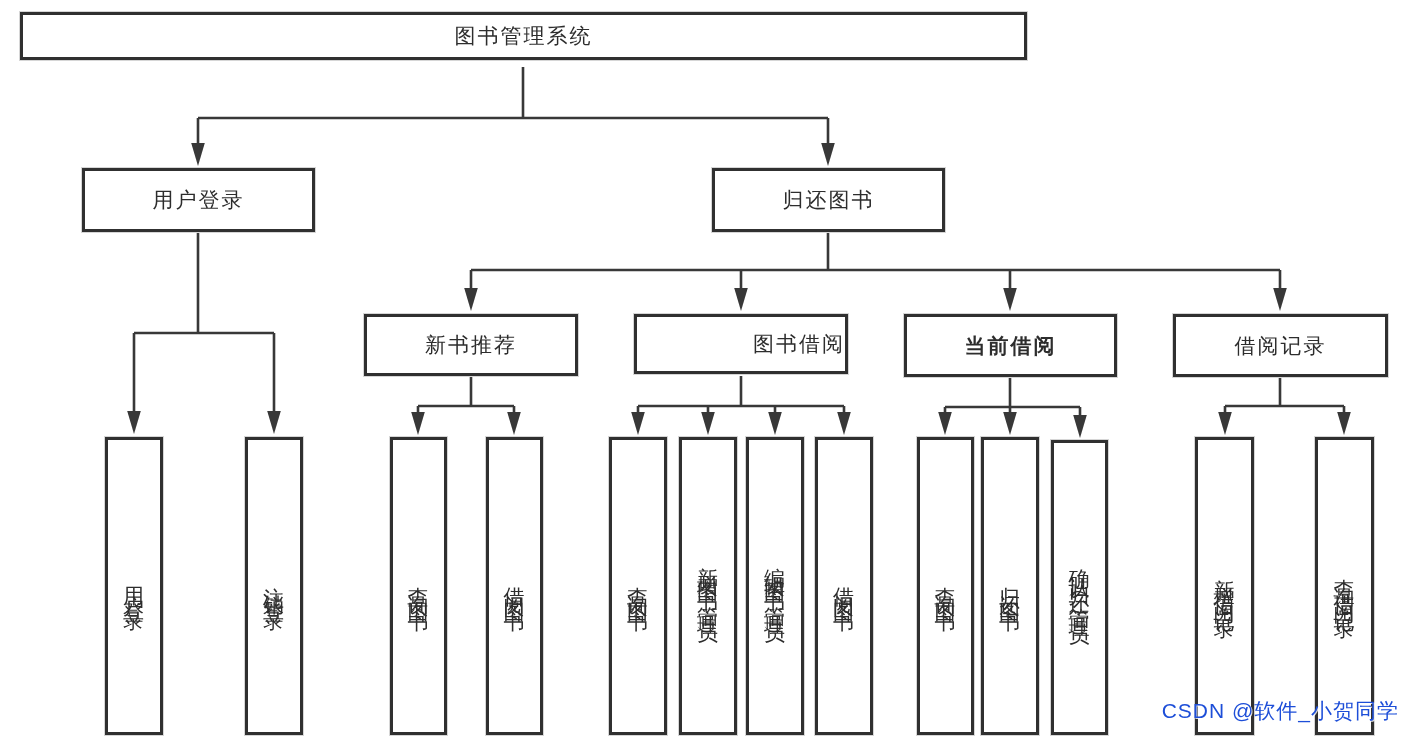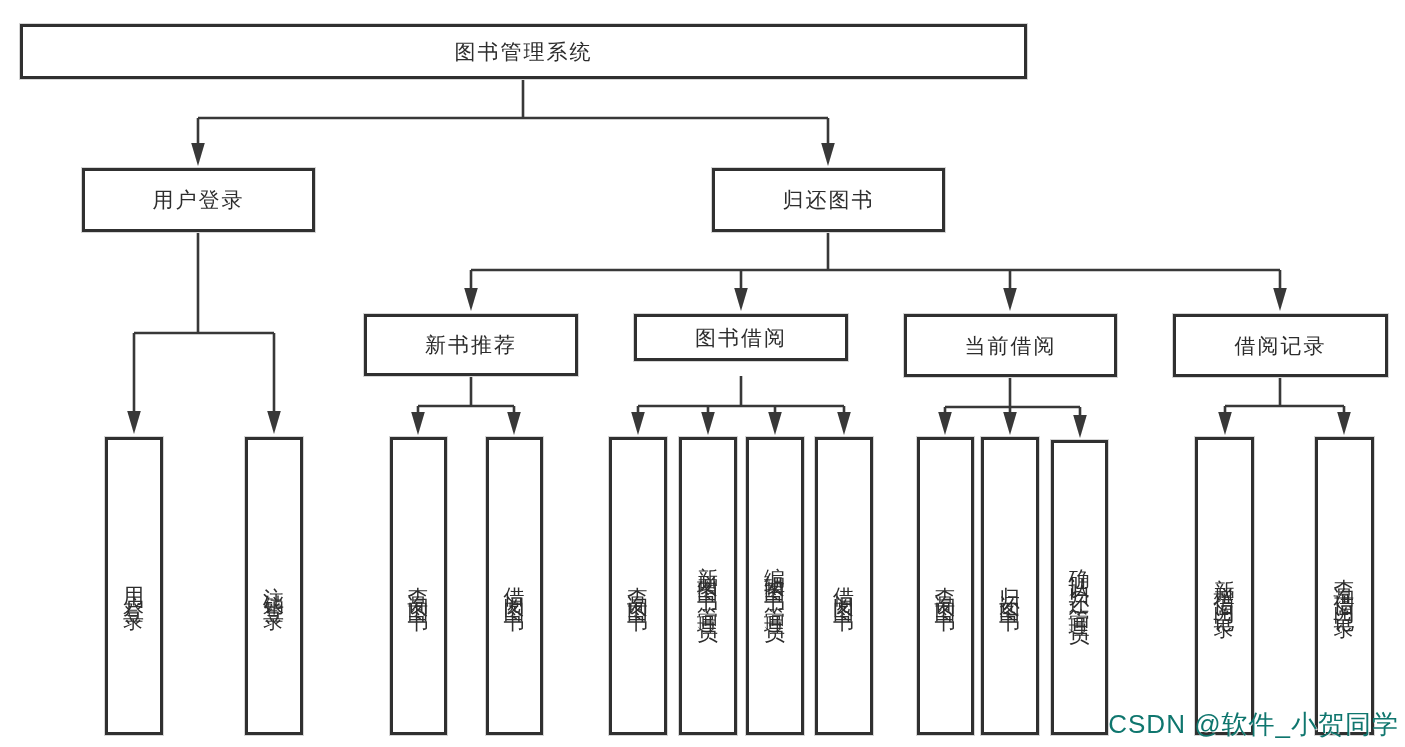--- a/index.html
+++ b/index.html
@@ -15,22 +15,22 @@
     color:#2d2d2d;box-shadow:0 0 0 1px #d6d6d6;
   }
   .box.h{font-size:21px;letter-spacing:2px;}
   .box.v{
     font-size:21px;
     writing-mode:vertical-rl;text-orientation:mixed;
     letter-spacing:8px;line-height:1;
   }
   .box.v .lbl{display:block;}
   .watermark{
-    position:absolute;right:6px;bottom:5px;
-    font-size:26px;color:#0f766e;letter-spacing:1px;
+    position:absolute;right:6px;bottom:22px;
+    font-size:21px;color:#1d4ed8;letter-spacing:1px;
     text-shadow:1px 1px 0 rgba(255,255,255,.8);
     white-space:nowrap;
   }
 </style>
 </head>
 <body>
 
 <div class="stage">
 
   <svg class="wires" viewBox="0 0 1405 747" xmlns="http://www.w3.org/2000/svg">
@@ -81,38 +81,38 @@
       <line x1="1010" y1="407" x2="1010" y2="419" stroke="#383838" stroke-width="2.6"></line>
       <polygon points="1010,435 1003.2,412 1016.8,412" fill="#383838"></polygon>
       <line x1="1080" y1="407" x2="1080" y2="422" stroke="#383838" stroke-width="2.6"></line>
       <polygon points="1080,438 1073.2,415 1086.8,415" fill="#383838"></polygon>
       <line x1="1225" y1="406" x2="1225" y2="419" stroke="#383838" stroke-width="2.6"></line>
       <polygon points="1225,435 1218.2,412 1231.8,412" fill="#383838"></polygon>
       <line x1="1344" y1="406" x2="1344" y2="419" stroke="#383838" stroke-width="2.6"></line>
       <polygon points="1344,435 1337.2,412 1350.8,412" fill="#383838"></polygon>
     </svg>
 
-  <div class="box h" style="left:20px;top:24px;width:1007px;height:55px;text-align:center;">
+  <div class="box h" style="left:20px;top:12px;width:1007px;height:48px;text-align:center;">
     <span class="lbl">图书管理系统</span>
   </div>
 
   <div class="box h" style="left:82px;top:168px;width:233px;height:64px;">
     <span class="lbl">用户登录</span>
   </div>
   <div class="box h" style="left:712px;top:168px;width:233px;height:64px;">
     <span class="lbl">归还图书</span>
   </div>
 
   <div class="box h" style="left:364px;top:314px;width:214px;height:62px;justify-content:center;">
     <span class="lbl">新书推荐</span>
   </div>
-  <div class="box h" style="left:634px;top:314px;width:214px;height:47px;">
+  <div class="box h" style="left:634px;top:314px;width:214px;height:60px;justify-content:flex-end;">
     <span class="lbl">图书借阅</span>
   </div>
-  <div class="box h" style="left:904px;top:314px;width:213px;height:63px;">
+  <div class="box h" style="left:904px;top:314px;width:213px;height:63px;font-weight:bold;">
     <span class="lbl">当前借阅</span>
   </div>
   <div class="box h" style="left:1173px;top:314px;width:215px;height:63px;">
     <span class="lbl">借阅记录</span>
   </div>
 
   <div class="box v" style="left:105px;top:437px;width:58px;height:298px;">
     <span class="lbl">用户登录</span>
   </div>
   <div class="box v" style="left:245px;top:437px;width:58px;height:298px;">

